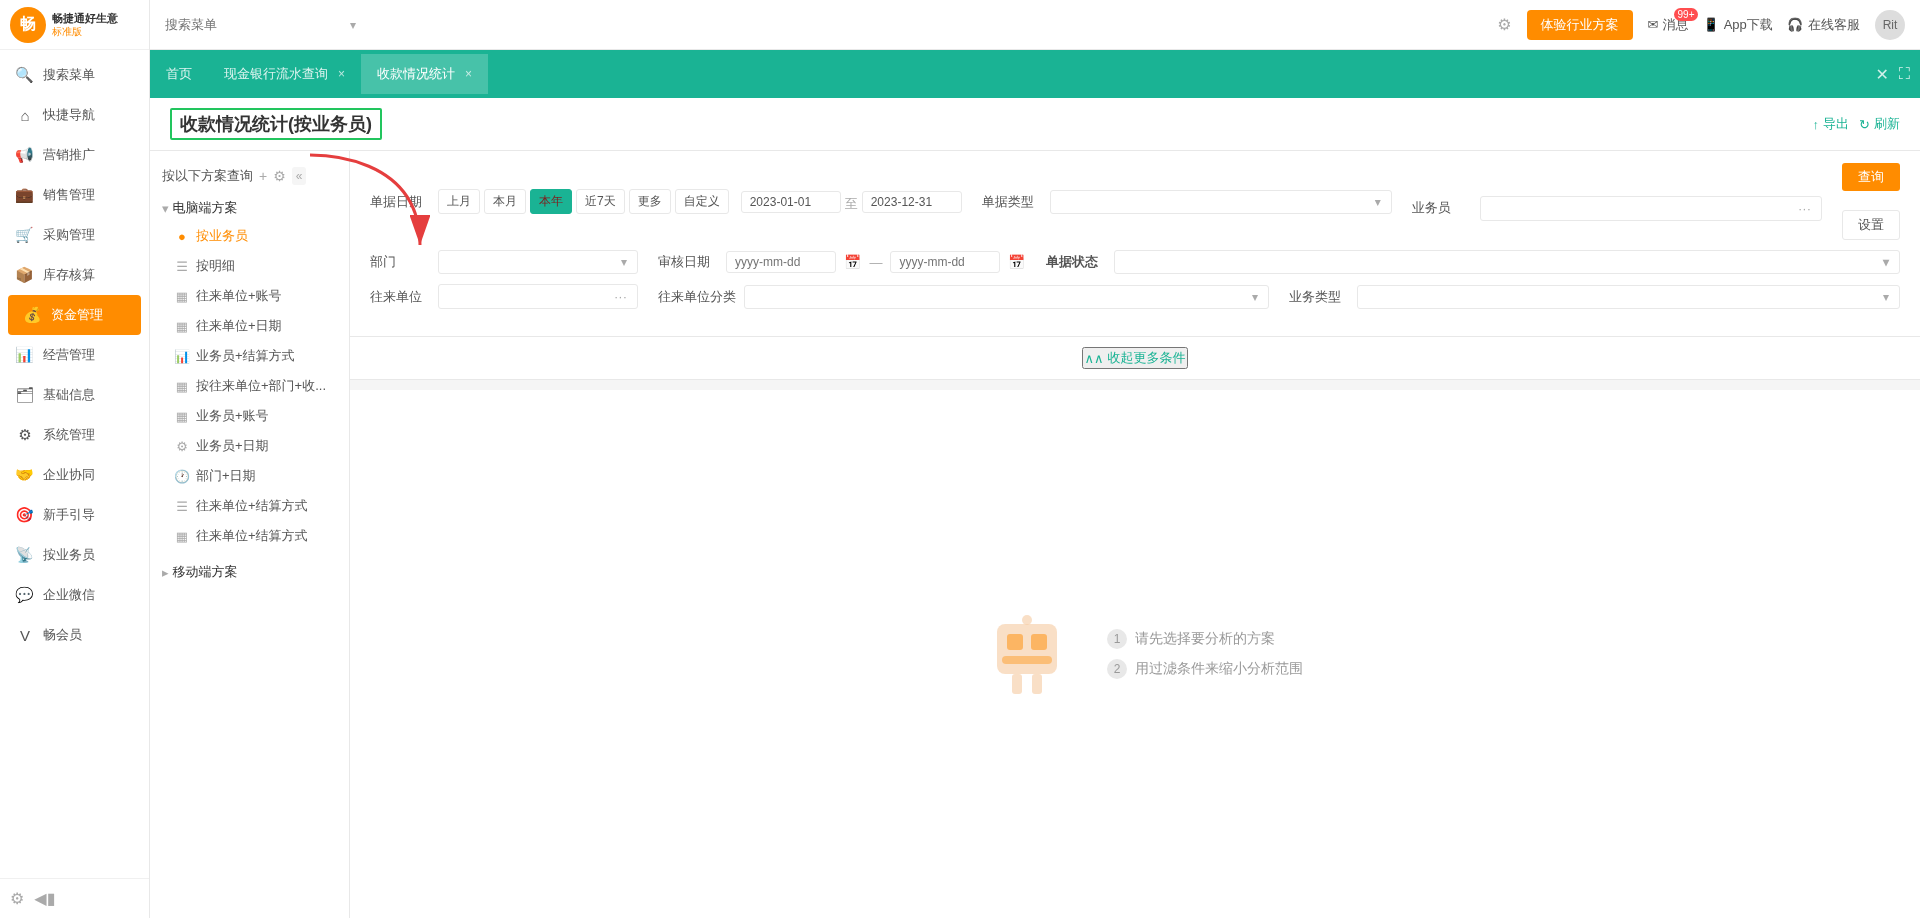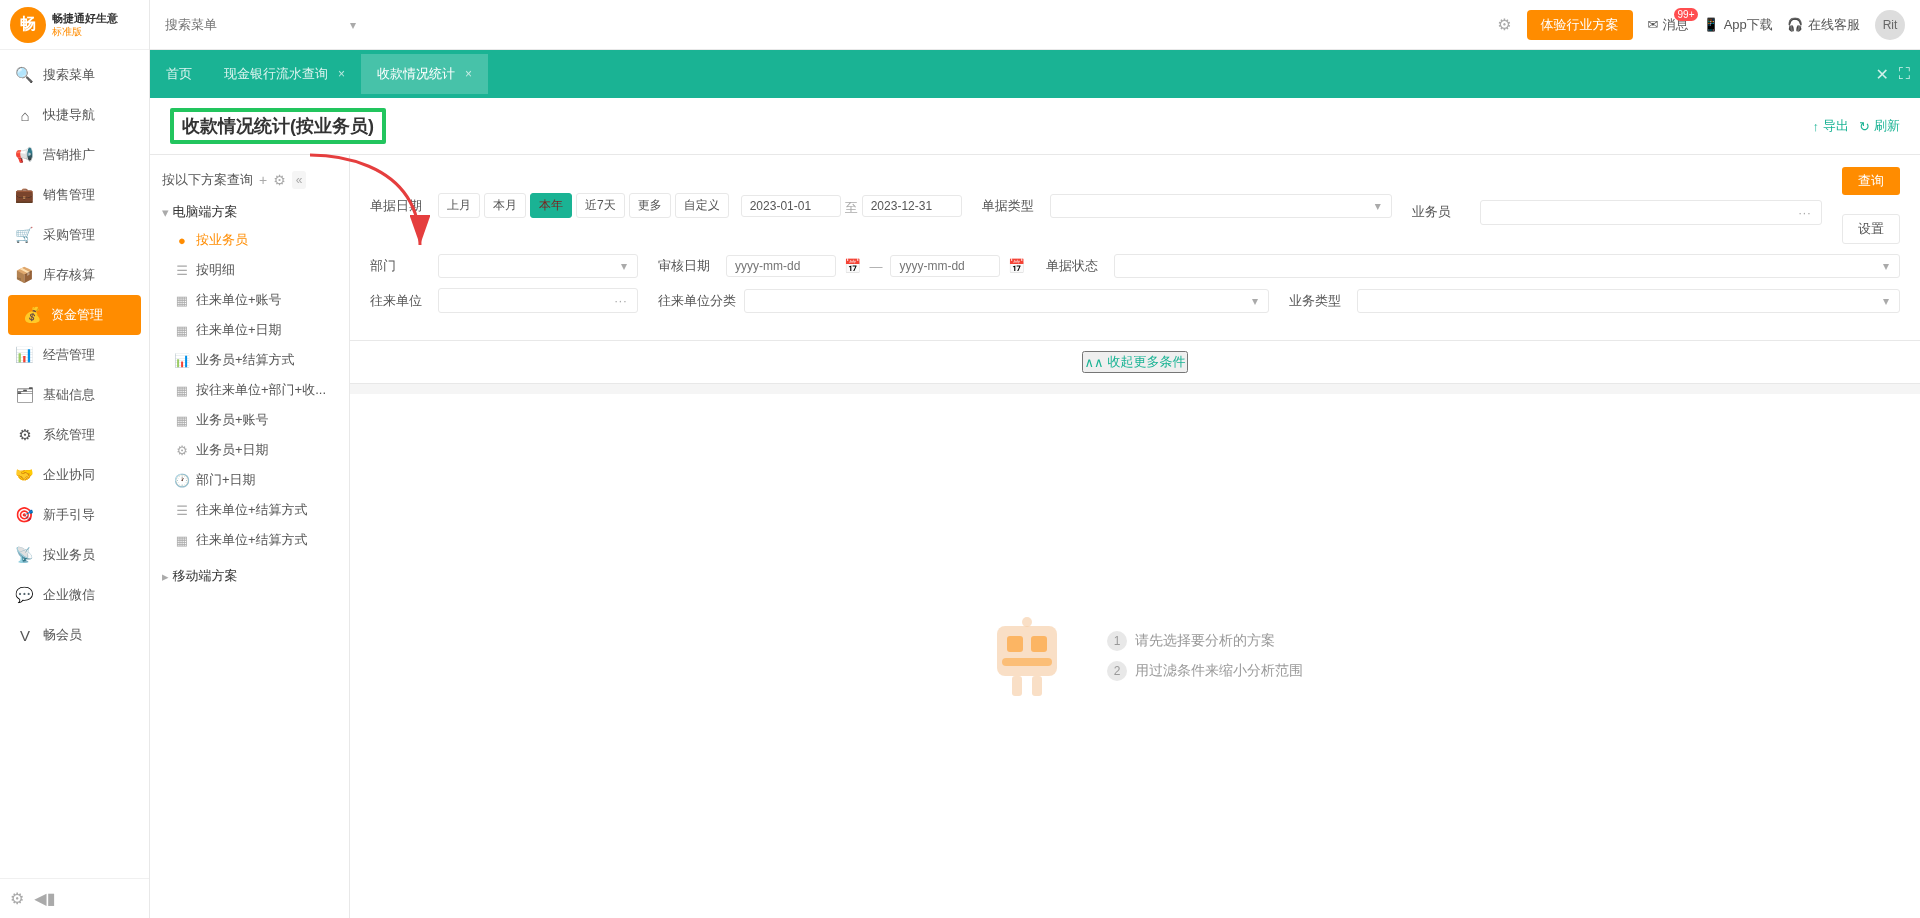--- a/index.html
+++ b/index.html
@@ -43,21 +43,21 @@
     .tab-item.active { background: rgba(255,255,255,0.2); color: white; }
     .tab-close { font-size: 12px; color: rgba(255,255,255,0.7); cursor: pointer; margin-left: 4px; }
     .tabbar-right { margin-left: auto; display: flex; align-items: center; padding-right: 10px; gap: 10px; }
     .tabbar-right-btn { color: rgba(255,255,255,0.8); cursor: pointer; font-size: 16px; }
 
     
     .content { flex: 1; display: flex; flex-direction: column; overflow: hidden; }
 
     
     .page-header { background: #fff; padding: 10px 20px; display: flex; align-items: center; border-bottom: 1px solid #e8e8e8; }
-    .page-title { font-size: 18px; font-weight: bold; color: #333; border: 4px solid #22c55e; padding: 2px 8px; border-radius: 2px; }
+    .page-title { font-size: 18px; font-weight: bold; color: #333; border: 2px solid #22c55e; padding: 2px 8px; border-radius: 2px; }
     .page-actions { margin-left: auto; display: flex; gap: 10px; }
     .action-btn { display: flex; align-items: center; gap: 4px; color: #1ab394; cursor: pointer; font-size: 13px; background: none; border: none; }
 
     
     .inner { display: flex; flex: 1; overflow: hidden; }
 
     
     .left-panel { width: 200px; background: #fff; border-right: 1px solid #e8e8e8; padding: 10px 0; flex-shrink: 0; overflow-y: auto; }
     .left-panel-header { display: flex; align-items: center; padding: 6px 12px; font-size: 13px; color: #555; gap: 6px; }
     .left-panel-header-icon { color: #aaa; cursor: pointer; font-size: 14px; }
@@ -374,21 +374,21 @@
               </div>
             </div>
             <div class="filter-item">
               <span class="filter-label">审核日期</span>
               <input class="date-range-input" style="width: 110px;" placeholder="yyyy-mm-dd">
               <span class="date-icon">📅</span>
               <span class="filter-dash">—</span>
               <input class="date-range-input" style="width: 110px;" placeholder="yyyy-mm-dd">
               <span class="date-icon">📅</span>
             </div>
-            <div class="filter-item" style="flex:1;">
+            <div class="filter-item" style="flex:1;font-weight:bold;">
               <span class="filter-label">单据状态</span>
               <div class="filter-select" style="flex:1;">
                 <span class="filter-select-label"></span>
                 <span class="filter-select-arrow">▾</span>
               </div>
             </div>
           </div>
 
           <div class="filter-row">
             <div class="filter-item">

